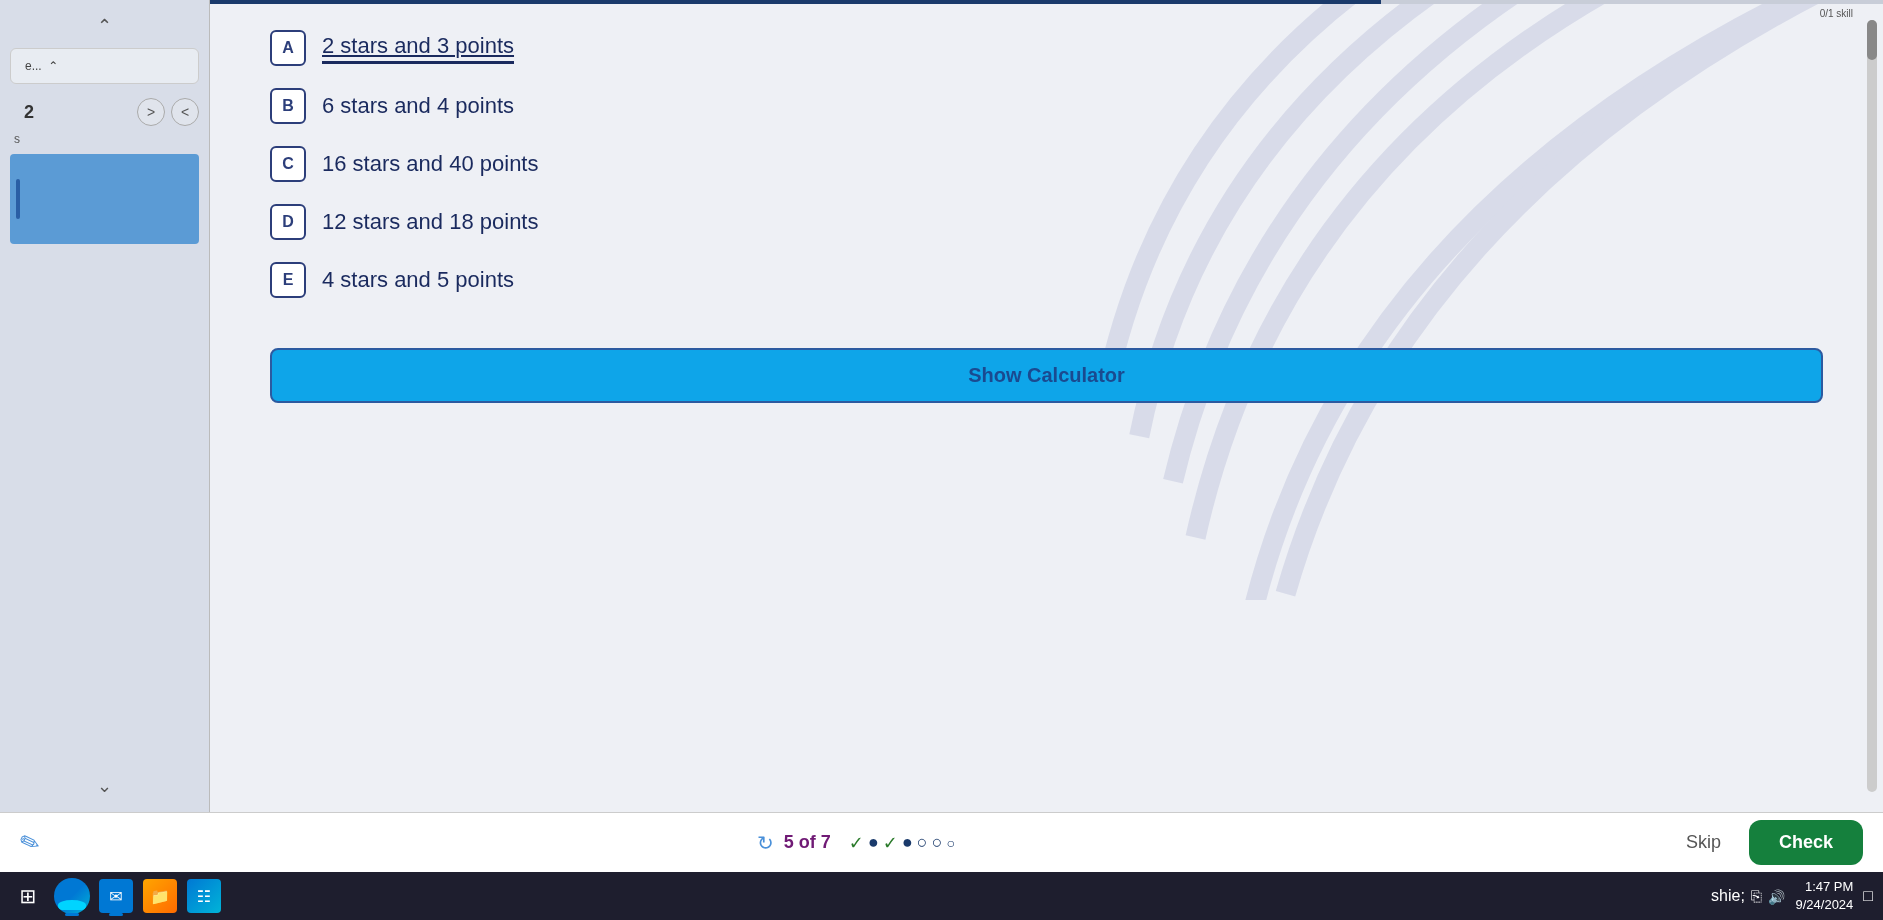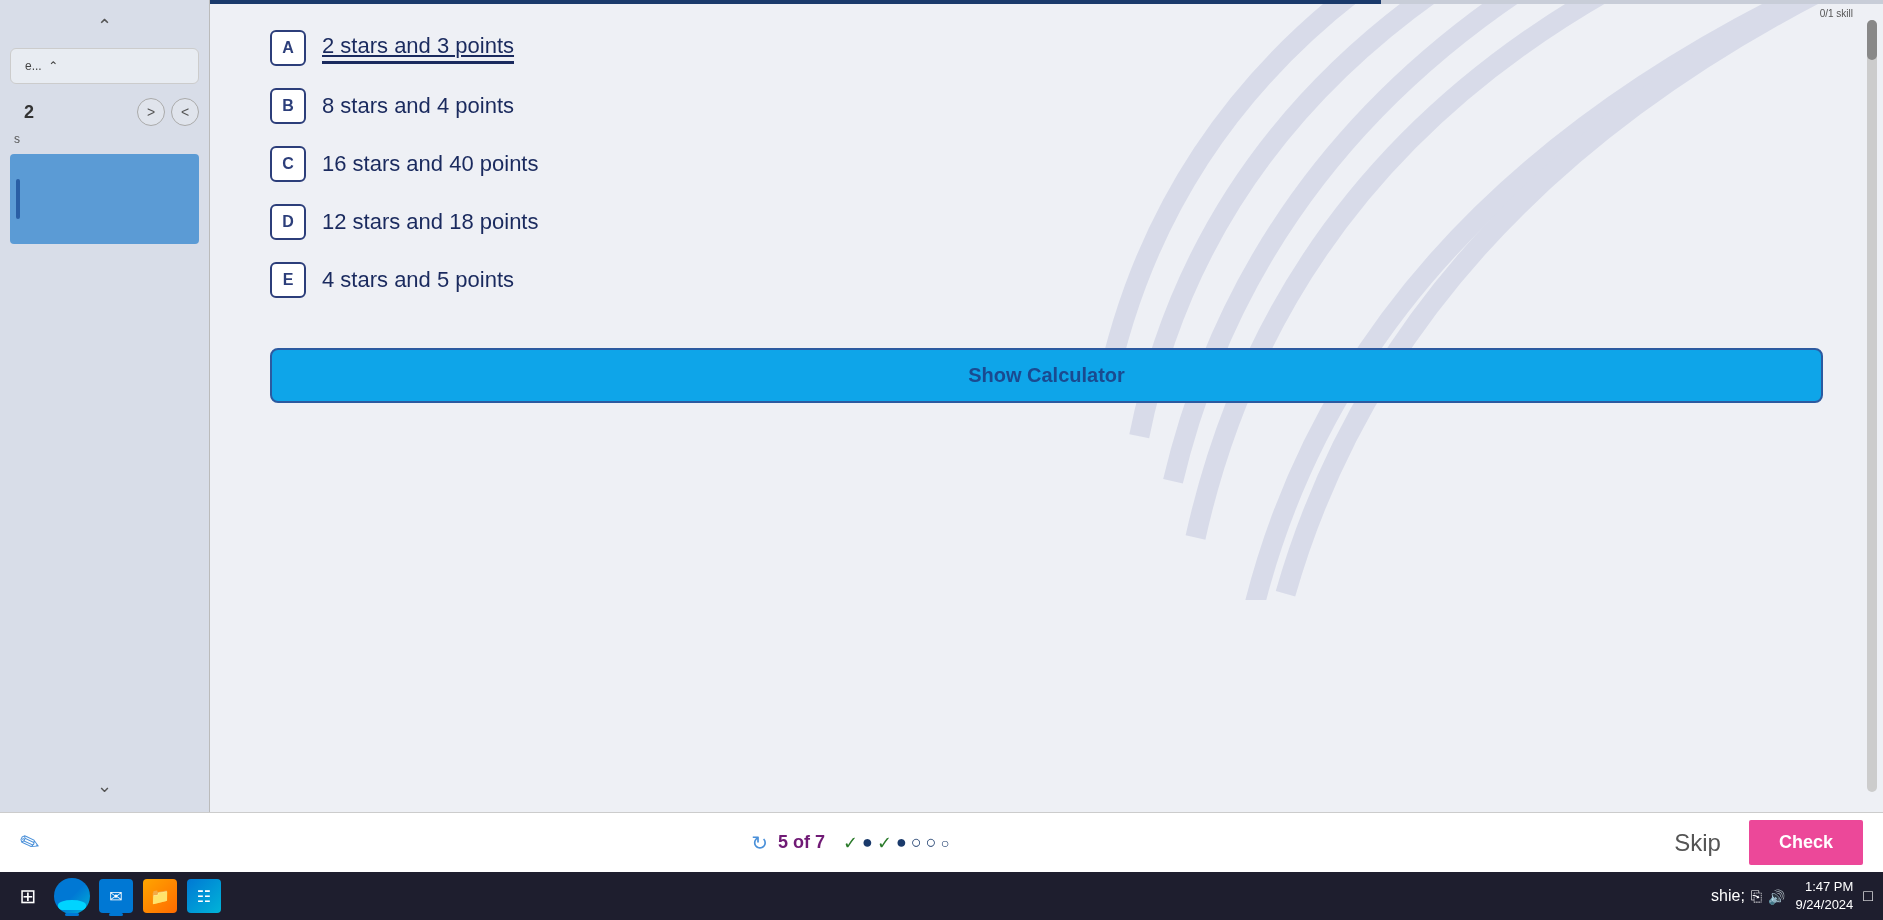--- a/index.html
+++ b/index.html
@@ -315,33 +315,33 @@
     .dot-filled { color: #1a3a6b; }
     .dot-open { color: #1a3a6b; }
 
     .footer-right {
       display: flex;
       align-items: center;
       gap: 14px;
     }
 
     .skip-btn {
-      font-size: 24px;
+      font-size: 18px;
       color: #555;
       cursor: pointer;
       background: none;
       border: none;
       padding: 8px 14px;
     }
 
     .check-btn {
-      background: #ec4899;
+      background: #15803d;
       color: white;
       border: none;
-      border-radius: 2px;
+      border-radius: 12px;
       padding: 12px 30px;
       font-size: 18px;
       font-weight: 600;
       cursor: pointer;
     }
 
     
     .taskbar {
       height: 48px;
       background: #1e1e2e;
@@ -507,21 +507,21 @@
       <div class="quiz-scrollbar-thumb"></div>
     </div>
 
     <div class="answers-container">
       <div class="answer-option selected">
         <div class="answer-letter">A</div>
         <div class="answer-text" style="border-bottom: 3px solid #1a2a5e; padding-bottom: 2px;">2 stars and 3 points</div>
       </div>
       <div class="answer-option">
         <div class="answer-letter">B</div>
-        <div class="answer-text">8 stars and 4 points</div>
+        <div class="answer-text">6 stars and 4 points</div>
       </div>
       <div class="answer-option">
         <div class="answer-letter">C</div>
         <div class="answer-text">16 stars and 40 points</div>
       </div>
       <div class="answer-option">
         <div class="answer-letter">D</div>
         <div class="answer-text">12 stars and 18 points</div>
       </div>
       <div class="answer-option">

